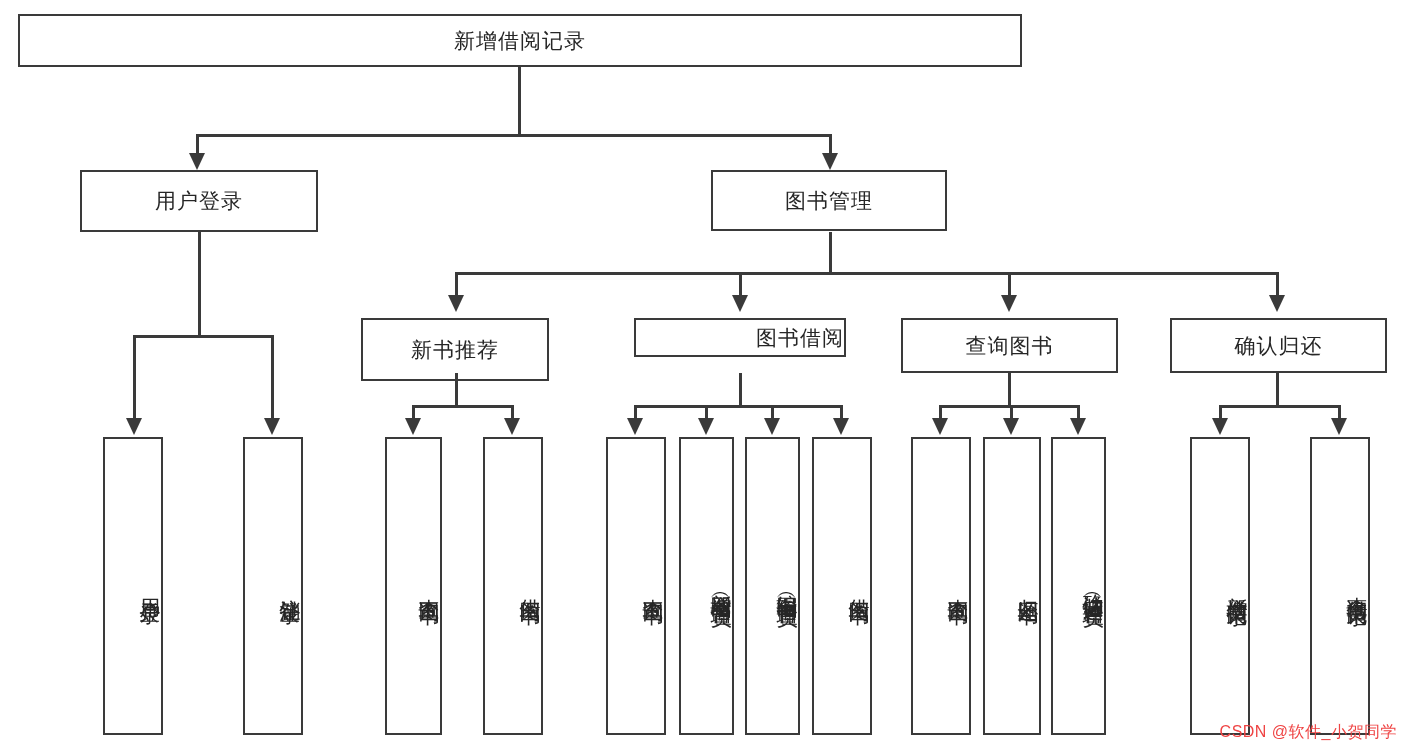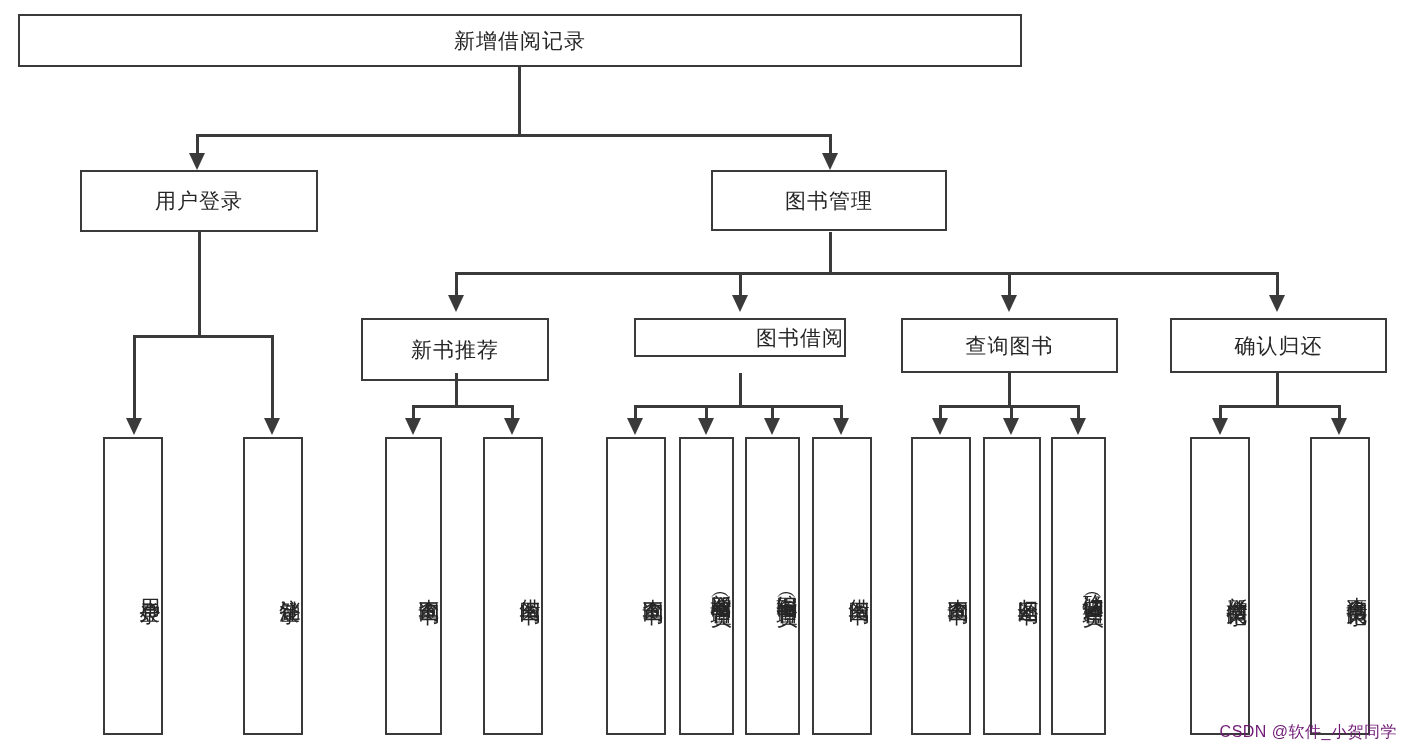--- a/index.html
+++ b/index.html
@@ -56,21 +56,21 @@
     height: 0;
     border-left: 8px solid transparent;
     border-right: 8px solid transparent;
     border-top: 17px solid #3a3a3a;
   }
   #watermark {
     position: absolute;
     right: 8px;
     bottom: 4px;
     font-size: 16px;
-    color: #701a75;
+    color: #ef4444;
     letter-spacing: 0.5px;
     white-space: nowrap;
   }
 </style>
 </head>
 <body>
 
 <div id="canvas">
 
   <div class="node h" id="node-root" style="left: 18px; top: 14px; width: 1004px; height: 53px;">

